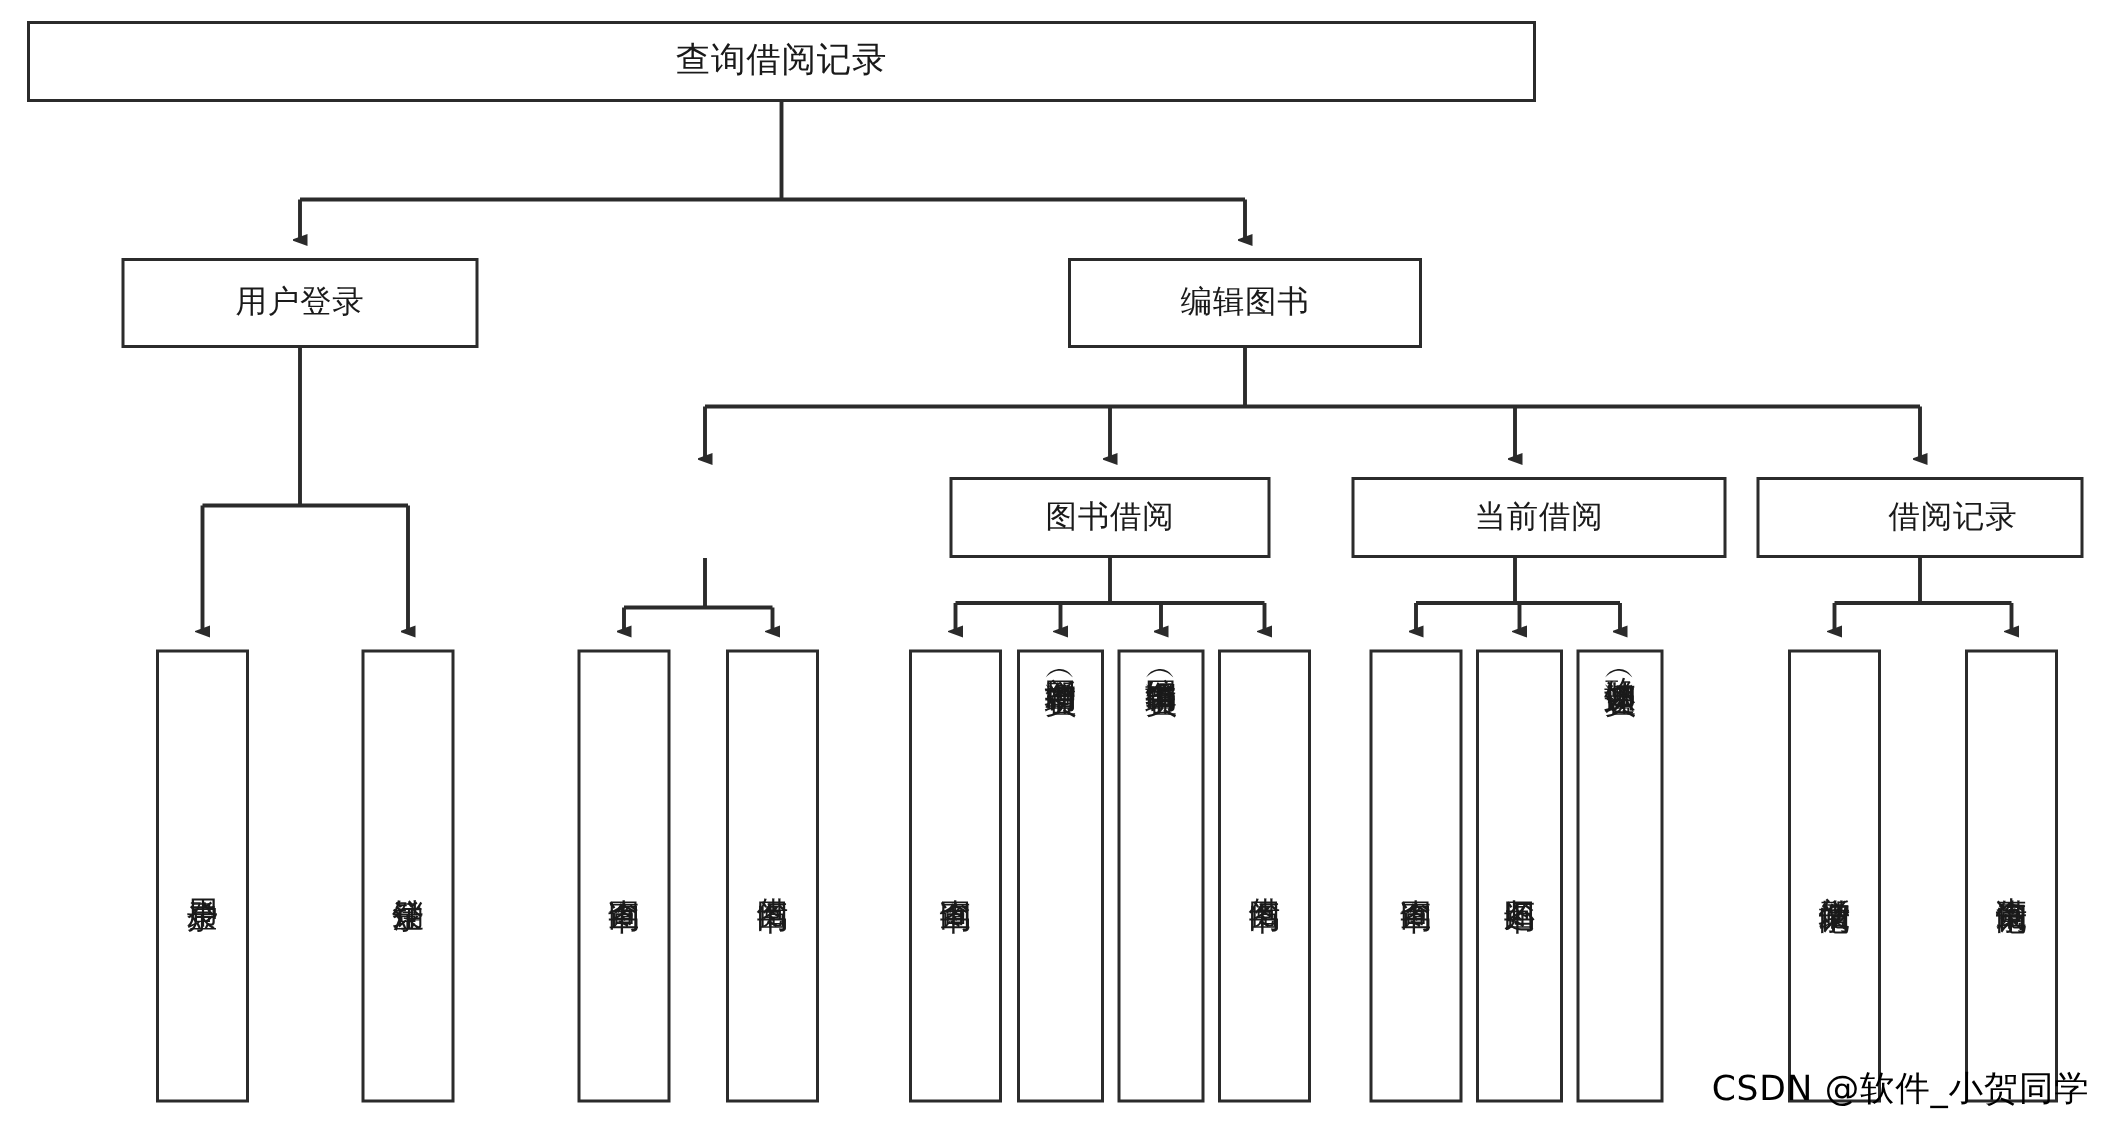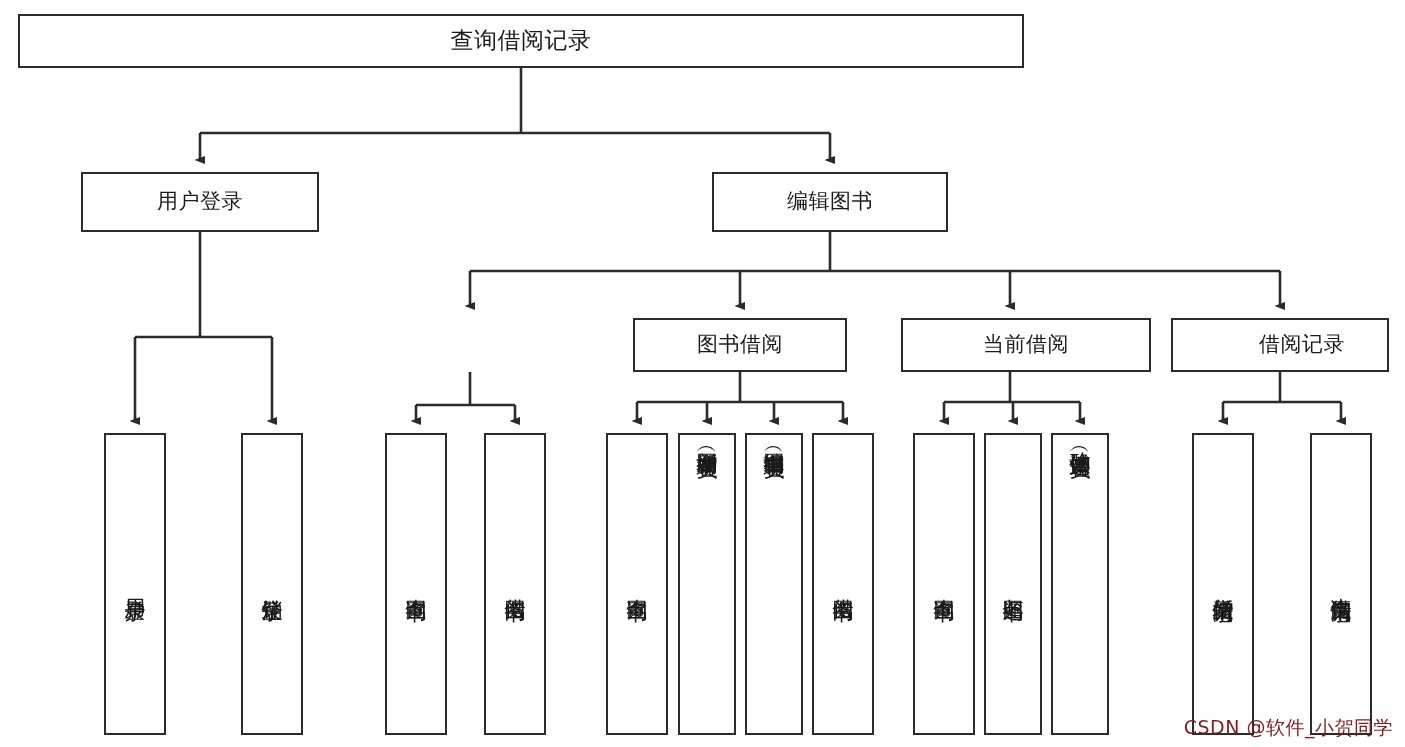--- a/index.html
+++ b/index.html
@@ -54,22 +54,22 @@
     writing-mode: vertical-rl;
     text-orientation: upright;
     line-height: 1.05;
     letter-spacing: 1px;
     white-space: nowrap;
   }
   .watermark {
     position: absolute;
     right: 12px;
     bottom: 6px;
-    font-size: 19px;
-    color: #7f1d1d;
+    font-size: 23px;
+    color: #000000;
     letter-spacing: 0.5px;
     white-space: nowrap;
     user-select: none;
   }
 </style>
 </head>
 <body>
 
 <div id="canvas">
 

